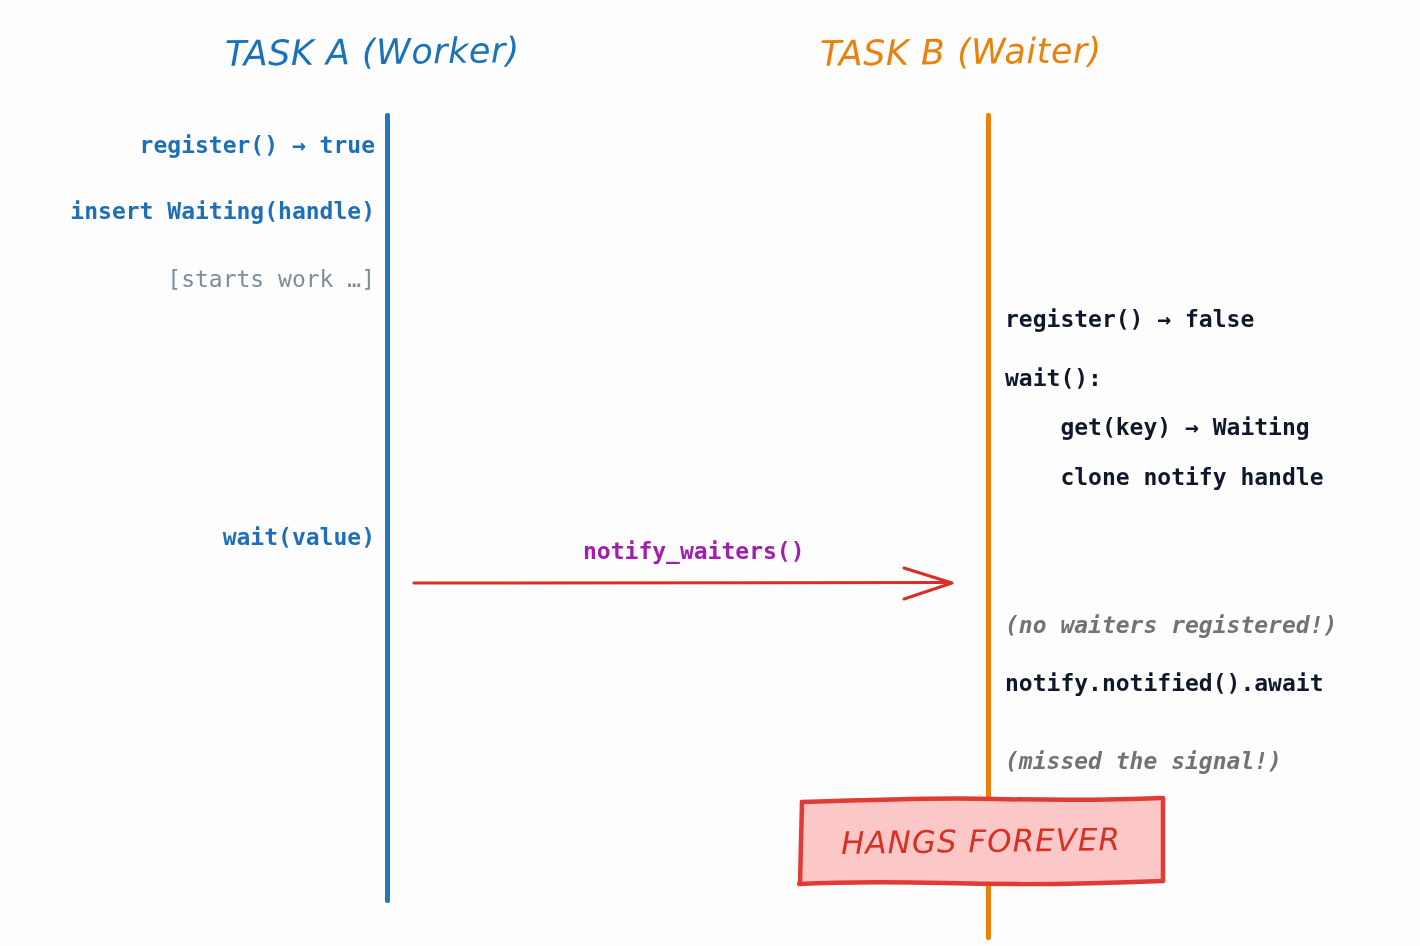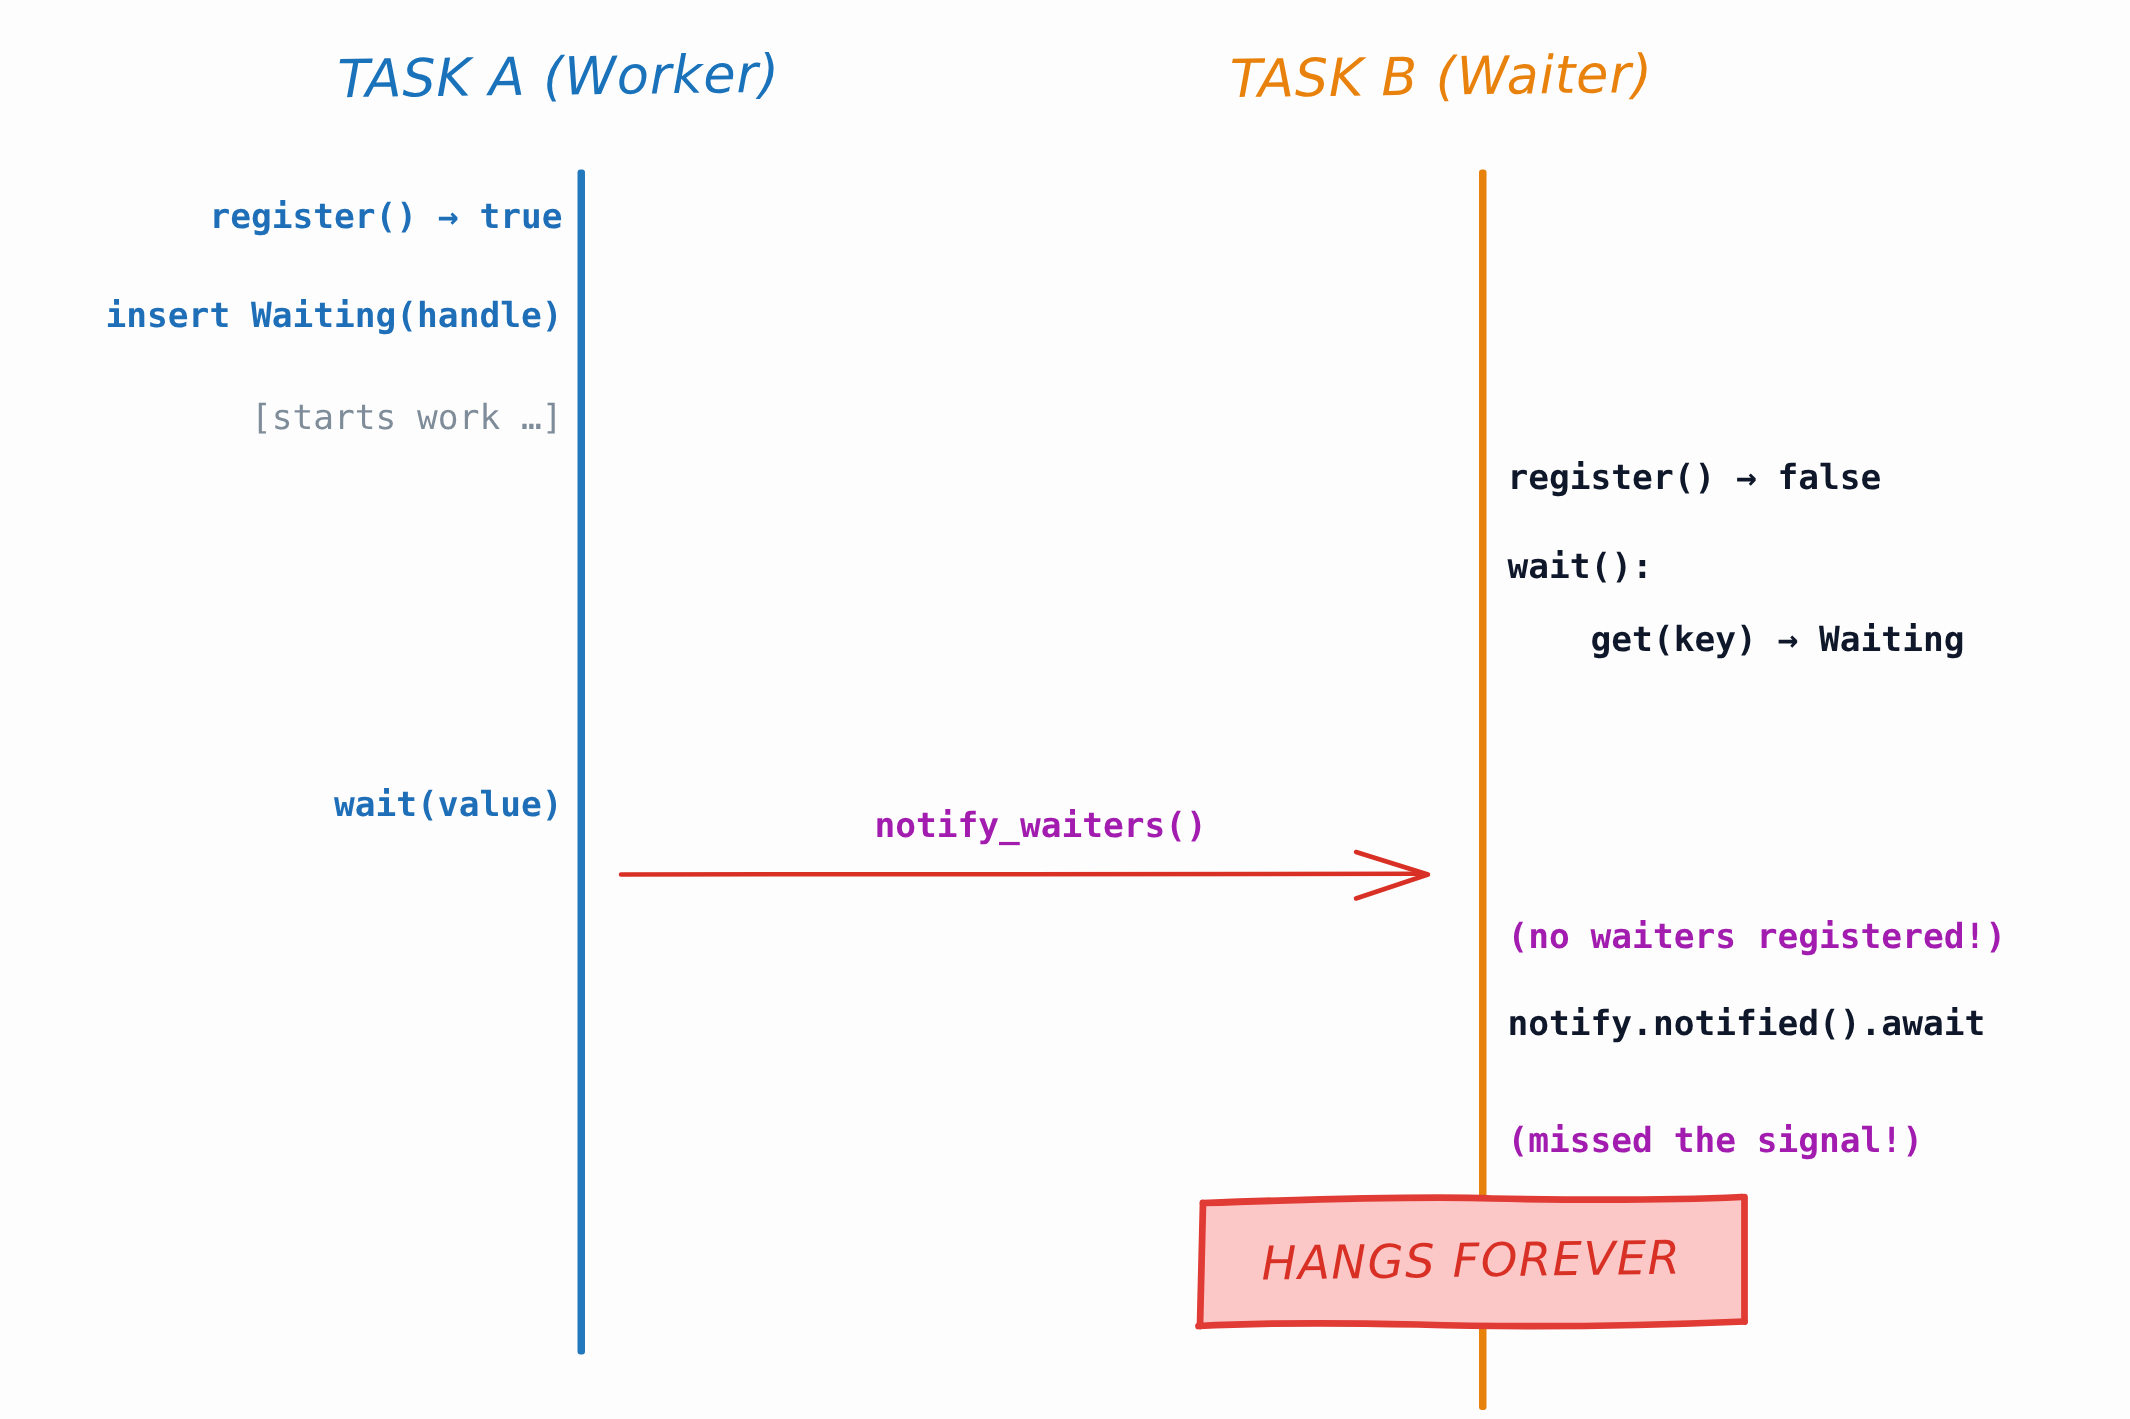--- a/index.html
+++ b/index.html
@@ -74,21 +74,21 @@
   .left-msg {
     text-align: right;
     right: 1045px;   
   }
   .right-msg {
     text-align: left;
     left: 1005px;
   }
   .c-blue   { color: #1e6fb8; }
   .c-orange { color: #0f172a; }
-  .c-red    { color: #a21caf; }
+  .c-red    { color: #737373; font-style: italic; }
   .c-gray   { color: #7f8c99; font-weight: normal; }
 
   
   .arrow-svg {
     position: absolute;
     left: 400px;
     top: 530px;
     width: 570px;
     height: 80px;
     overflow: visible;
@@ -156,20 +156,21 @@
   <div class="msg left-msg c-gray" style="top:267px;">[starts work …]</div>
 
   <div class="msg left-msg c-blue" style="top:525px;">wait(value)</div>
 
   <div class="msg right-msg c-orange" style="top:307px;">register() → false</div>
 
   <div class="msg right-msg c-orange" style="top:366px;">wait():</div>
 
   <div class="msg right-msg c-orange" style="top:415px;">    get(key) → Waiting</div>
 
+  <div class="msg right-msg c-orange" style="top:465px;">    clone notify handle</div>
 
   <div class="msg right-msg c-red" style="top:613px;">(no waiters registered!)</div>
 
   <div class="msg right-msg c-orange" style="top:671px;">notify.notified().await</div>
 
   <div class="msg right-msg c-red" style="top:737px;margin-top:12px;">(missed the signal!)</div>
 
   <svg class="arrow-svg" viewBox="0 0 570 80">
     <path d="M14 53 L546 52.5" stroke="#d93025" stroke-width="3" fill="none" stroke-linecap="round"></path>
     <path d="M504 38 L552 53 L504 69" stroke="#d93025" stroke-width="3" fill="none" stroke-linecap="round" stroke-linejoin="round"></path>

